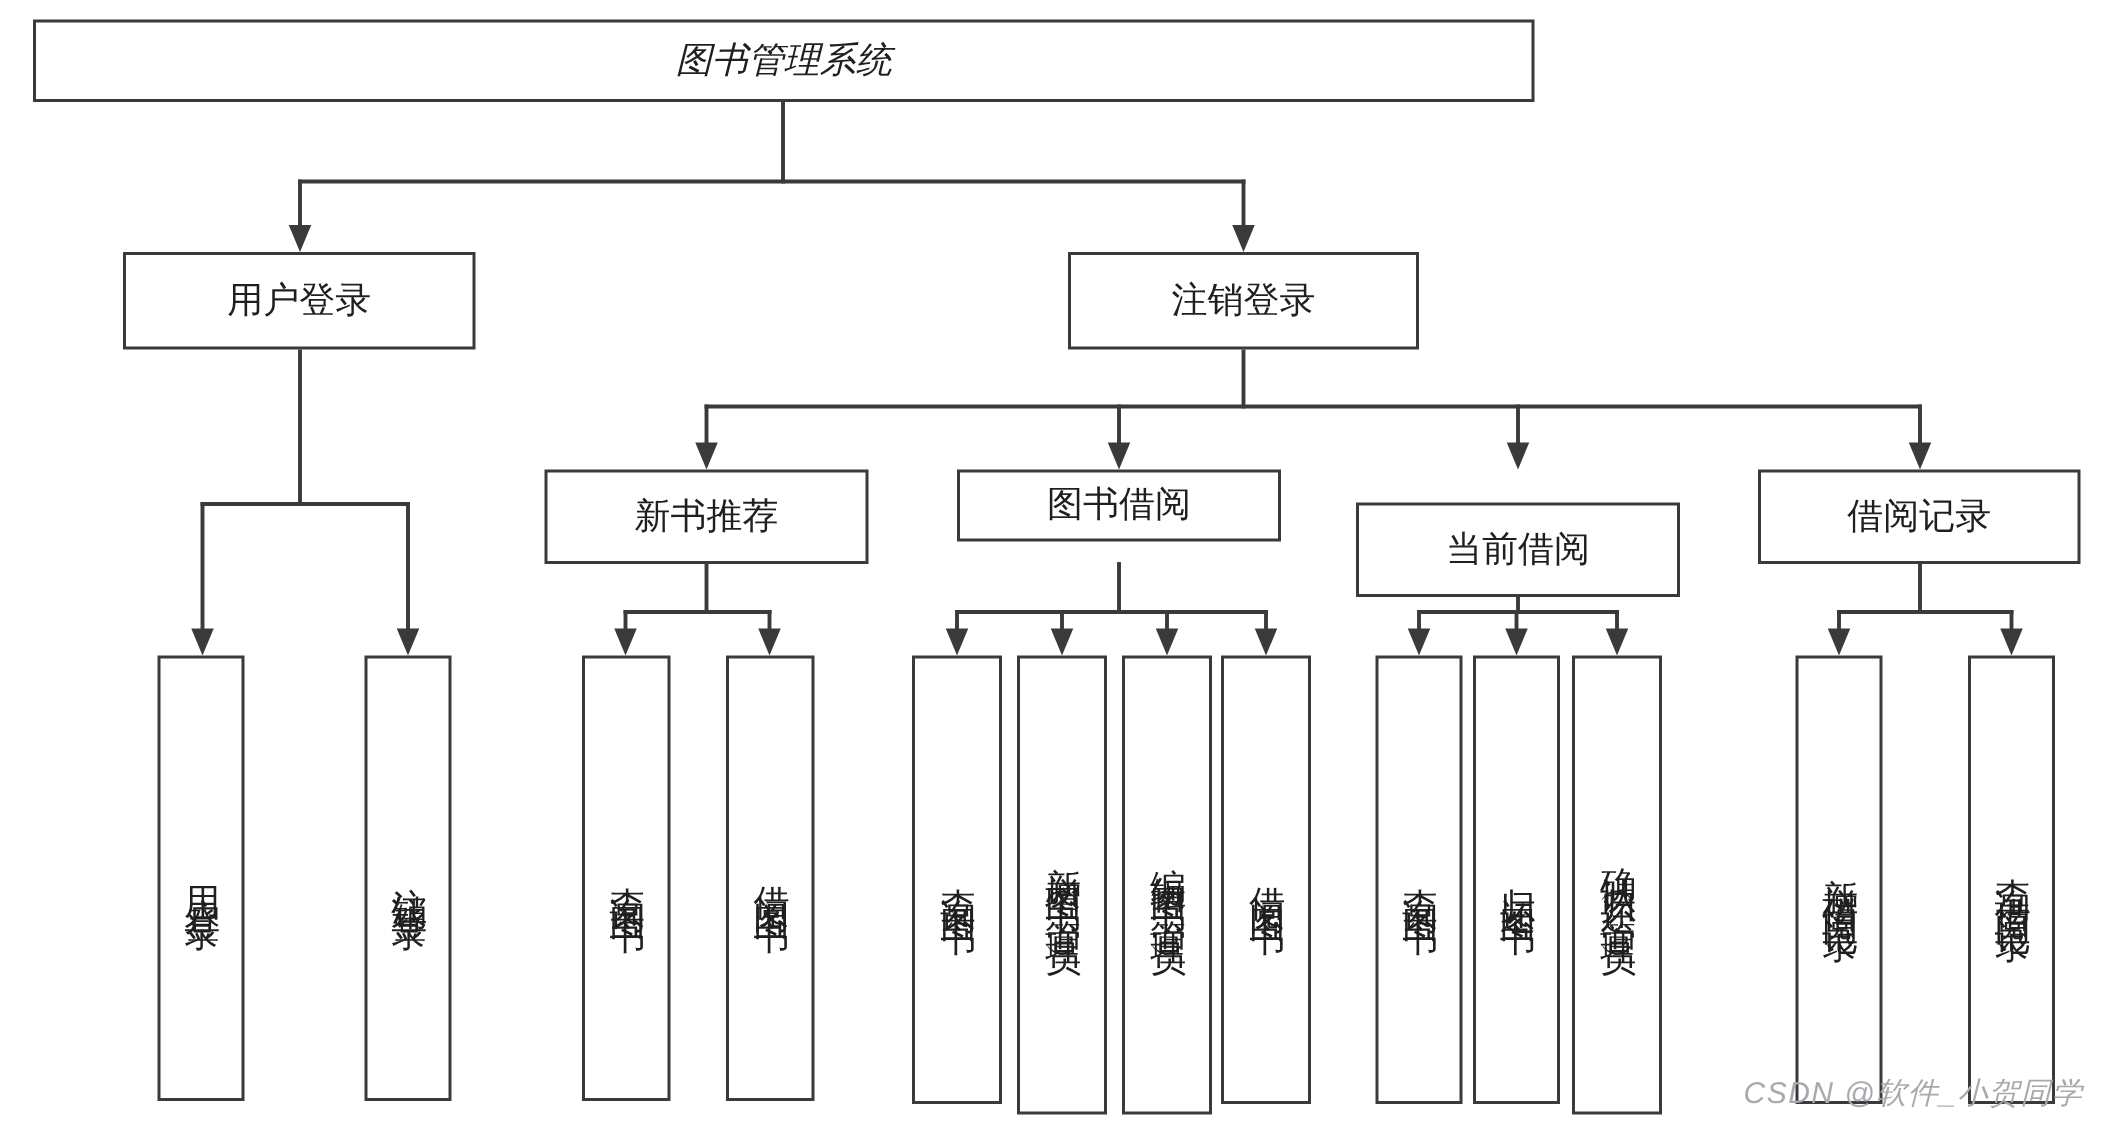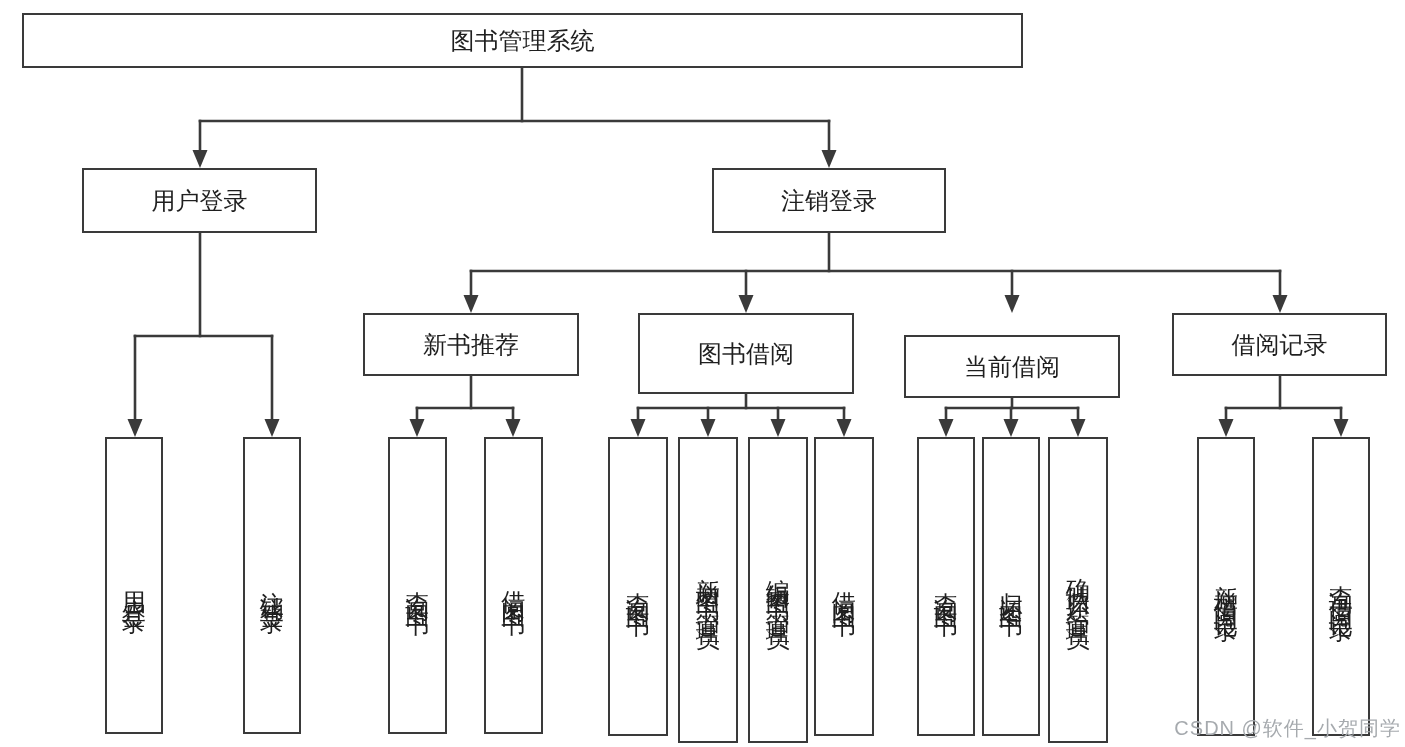--- a/index.html
+++ b/index.html
@@ -42,27 +42,28 @@
     line-height: 1.15;
   }
   .node.leaf .lbl {
     writing-mode: vertical-rl;
     text-orientation: mixed;
     letter-spacing: 7px;
     font-size: 24px;
   }
   .watermark {
     position: absolute;
-    right: 4px;
+    right: 16px;
     bottom: 5px;
     color: #a6aaae;
     font-size: 20px;
     letter-spacing: 1px;
     z-index: 3;
     white-space: nowrap;
+    font-style: italic;
   }
 </style>
 </head>
 <body>
 
 <div class="stage">
 
   <svg class="connectors" viewBox="0 0 1405 747" aria-hidden="true">
 
     <g>
@@ -132,35 +133,35 @@
     <g>
       <path d="M1280,376 V408"></path>
       <path d="M1226,408 H1341"></path>
       <path d="M1226,408 V420"></path>
       <polygon points="1218.5,419 1233.5,419 1226,437"></polygon>
       <path d="M1341,408 V420"></path>
       <polygon points="1333.5,419 1348.5,419 1341,437"></polygon>
     </g>
   </svg>
 
-  <div class="node" style="left:22px; top:13px; width:1001px; height:55px;">
+  <div class="node" style="left:22px; top:13px; width:1001px; height:55px;font-style:italic;">
     <span class="lbl">图书管理系统</span>
   </div>
 
   <div class="node" style="left:82px; top:168px; width:235px; height:65px;">
     <span class="lbl">用户登录</span>
   </div>
   <div class="node" style="left:712px; top:168px; width:234px; height:65px;">
     <span class="lbl">注销登录</span>
   </div>
 
   <div class="node" style="left:363px; top:313px; width:216px; height:63px;">
     <span class="lbl">新书推荐</span>
   </div>
-  <div class="node" style="left:638px; top:313px; width:216px; height:81px;text-align:right;">
+  <div class="node" style="left:638px; top:313px; width:216px; height:48px;text-align:right;">
     <span class="lbl">图书借阅</span>
   </div>
   <div class="node" style="left:904px; top:313px; width:216px; height:63px;margin-top:22px;">
     <span class="lbl">当前借阅</span>
   </div>
   <div class="node" style="left:1172px; top:313px; width:215px; height:63px;align-items:center;">
     <span class="lbl">借阅记录</span>
   </div>
 
   <div class="node leaf" style="left:105px; top:437px; width:58px; height:297px;">

